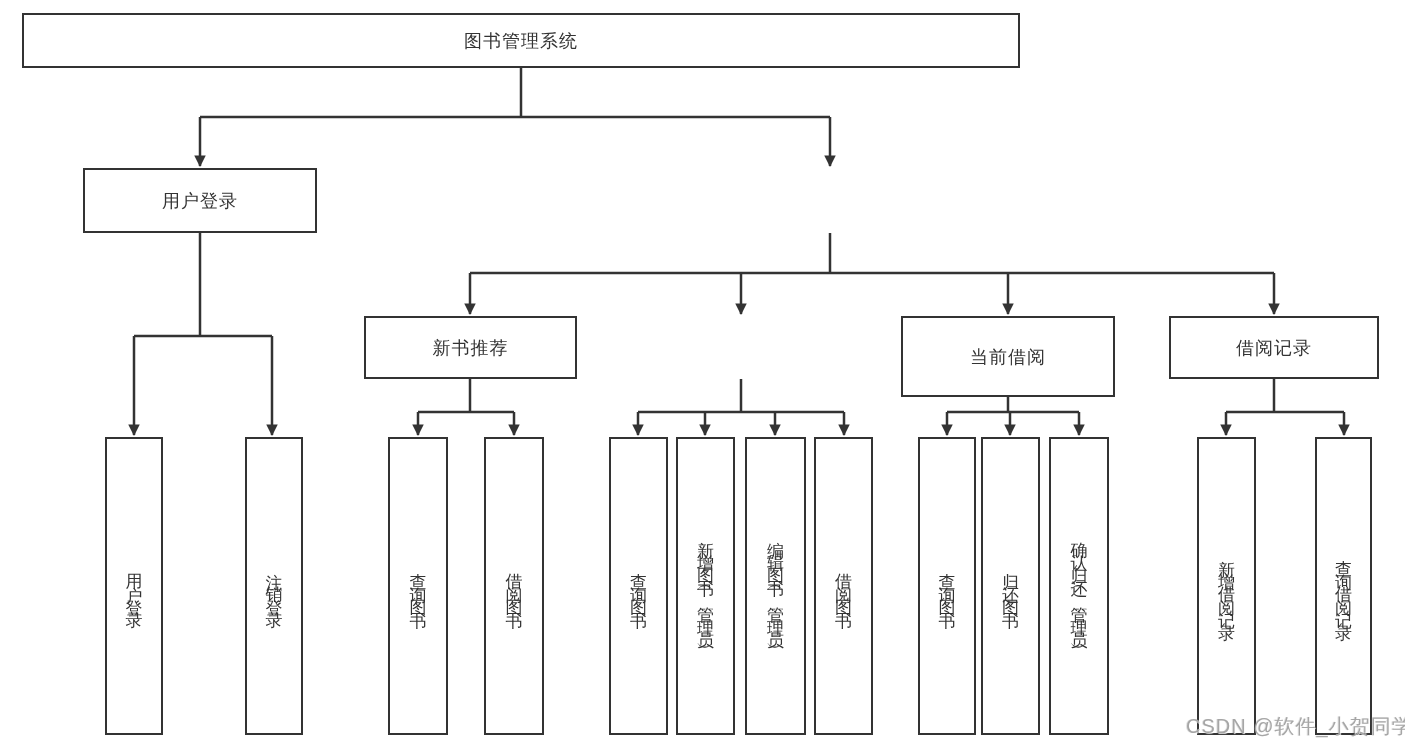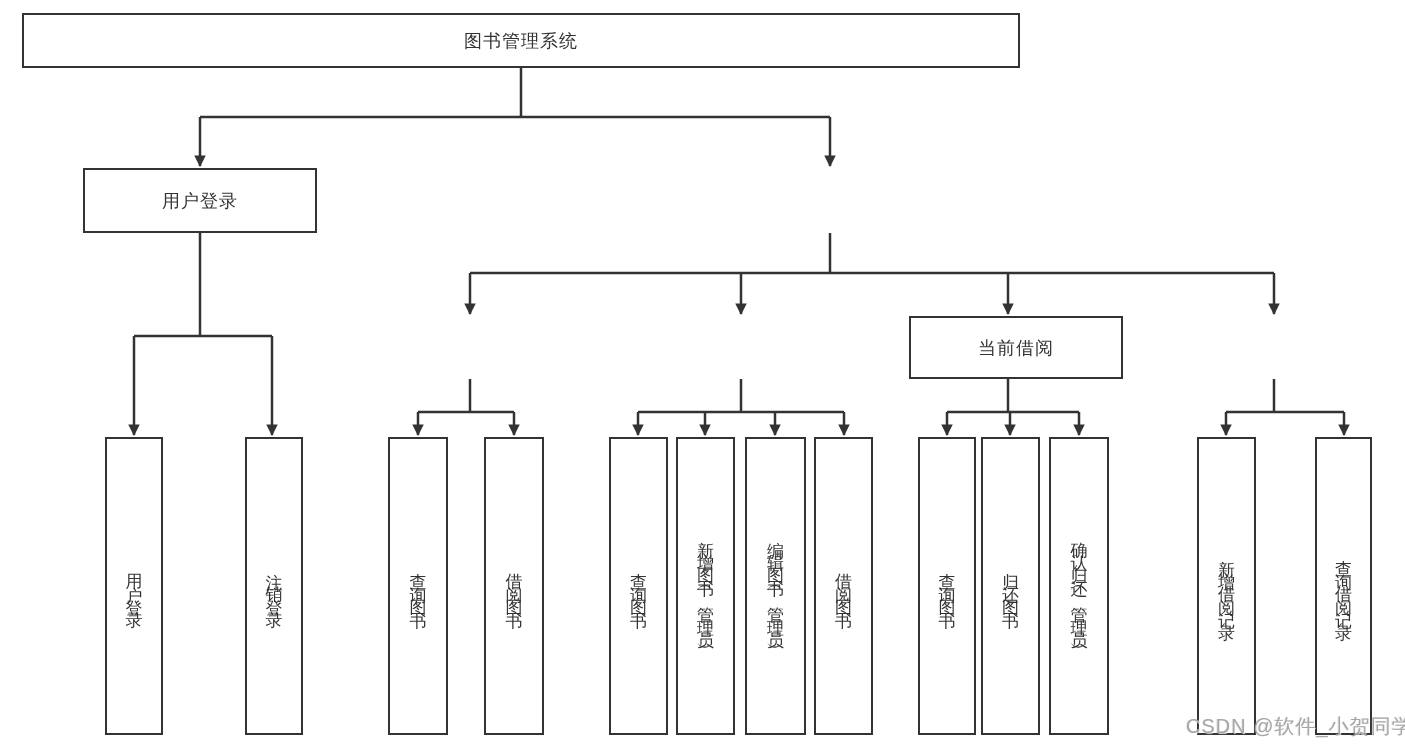--- a/index.html
+++ b/index.html
@@ -93,22 +93,28 @@
   </svg>
 
   <div class="node hnode" style="left:22px; top:13px; width:998px; height:55px;">
     <span>图书管理系统</span>
   </div>
 
   <div class="node hnode" style="left:83px; top:168px; width:234px; height:65px;">
     <span>用户登录</span>
   </div>
 
-  <div class="node hnode" style="left:901px; top:316px; width:214px; height:63px;margin-left:8px;">
+  <div class="node hnode" style="left:364px; top:316px; width:213px; height:63px;">
+    <span>新书推荐</span>
+  </div>
+  <div class="node hnode" style="left:901px; top:316px; width:214px; height:81px;">
     <span>当前借阅</span>
+  </div>
+  <div class="node hnode" style="left:1169px; top:316px; width:210px; height:63px;">
+    <span>借阅记录</span>
   </div>
 
   <div class="node vnode" style="left:105px; top:437px; width:58px; height:298px;">
     <span class="vtext">用户登录</span>
   </div>
   <div class="node vnode" style="left:245px; top:437px; width:58px; height:298px;">
     <span class="vtext">注销登录</span>
   </div>
 
   <div class="node vnode" style="left:388px; top:437px; width:60px; height:298px;">

